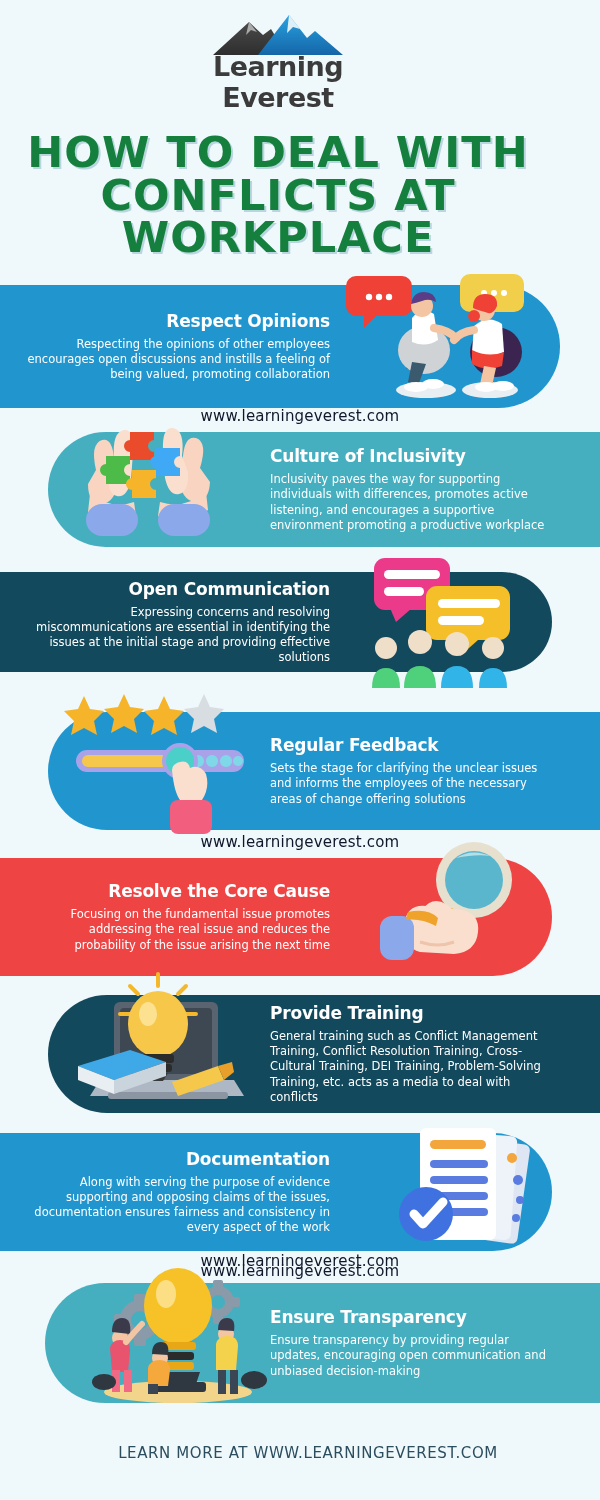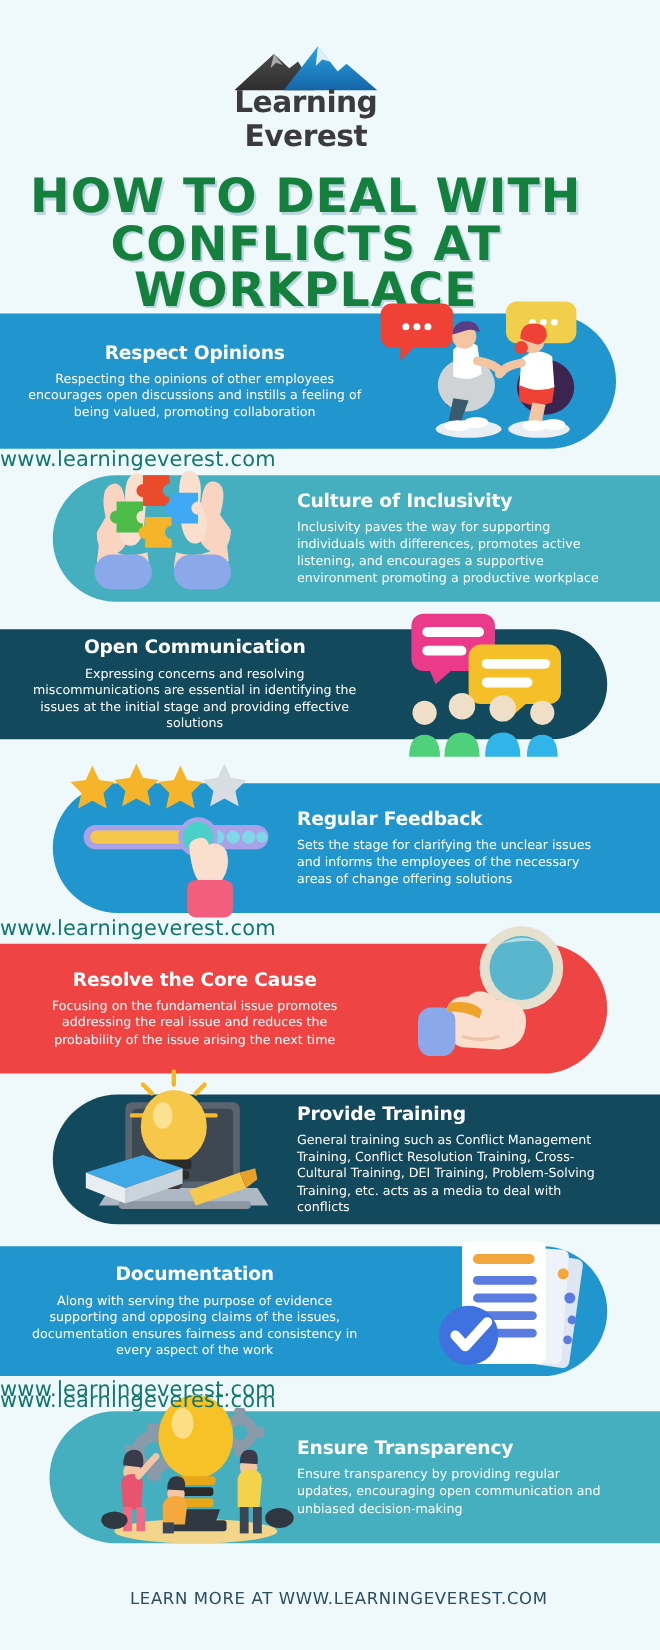--- a/index.html
+++ b/index.html
@@ -7,21 +7,21 @@
   body {
     width: 600px;
     height: 1500px;
     background: #eff8fb;
     font-family: "Liberation Sans", sans-serif;
     overflow: hidden;
     position: relative;
   }
 
   
-  .header { width: 556px; padding-top: 38px; text-align: center; }
+  .header { width: 556px; padding-top: 11px; text-align: center; }
 
   .logo-wrap {
     display: inline-block;
     position: relative;
     width: 240px;
     height: 72px;
   }
   .logo-mark { display: block; margin: 0 auto; }
   .logo-text {
     display: block;
@@ -49,21 +49,21 @@
   .band {
     position: absolute;
     display: flex;
     align-items: center;
     color: #ffffff;
   }
   .band.left-text  { justify-content: flex-start; }
   .band.right-text { justify-content: flex-end; }
 
   .band-text { padding: 10px 0; }
-  .band.left-text  .band-text { text-align: center;  padding-left: 24px;  max-width: 330px; }
+  .band.left-text  .band-text { text-align: right;  padding-left: 24px;  max-width: 330px; }
   .band.right-text .band-text { padding-right: 40px; max-width: 330px; }
 
   .band-title {
     font-size: 17px;
     font-weight: bold;
     margin-bottom: 6px;
     font-family: "DejaVu Sans", sans-serif;
     letter-spacing: -0.2px;
   }
   .band-body {
@@ -75,23 +75,23 @@
   
   .band-art {
     position: absolute;
     pointer-events: none;
   }
 
   
   .watermark {
     position: absolute;
     width: 100%;
-    text-align: left;
-    font-size: 19px;
-    color: #0f766e;
+    text-align: center;
+    font-size: 15px;
+    color: #0f172a;
     font-family: "DejaVu Sans", sans-serif;
     letter-spacing: 0.2px;
   }
 
   
   .footer {
     position: absolute;
     left: 0; right: 0;
     bottom: 38px;
     text-align: center;

